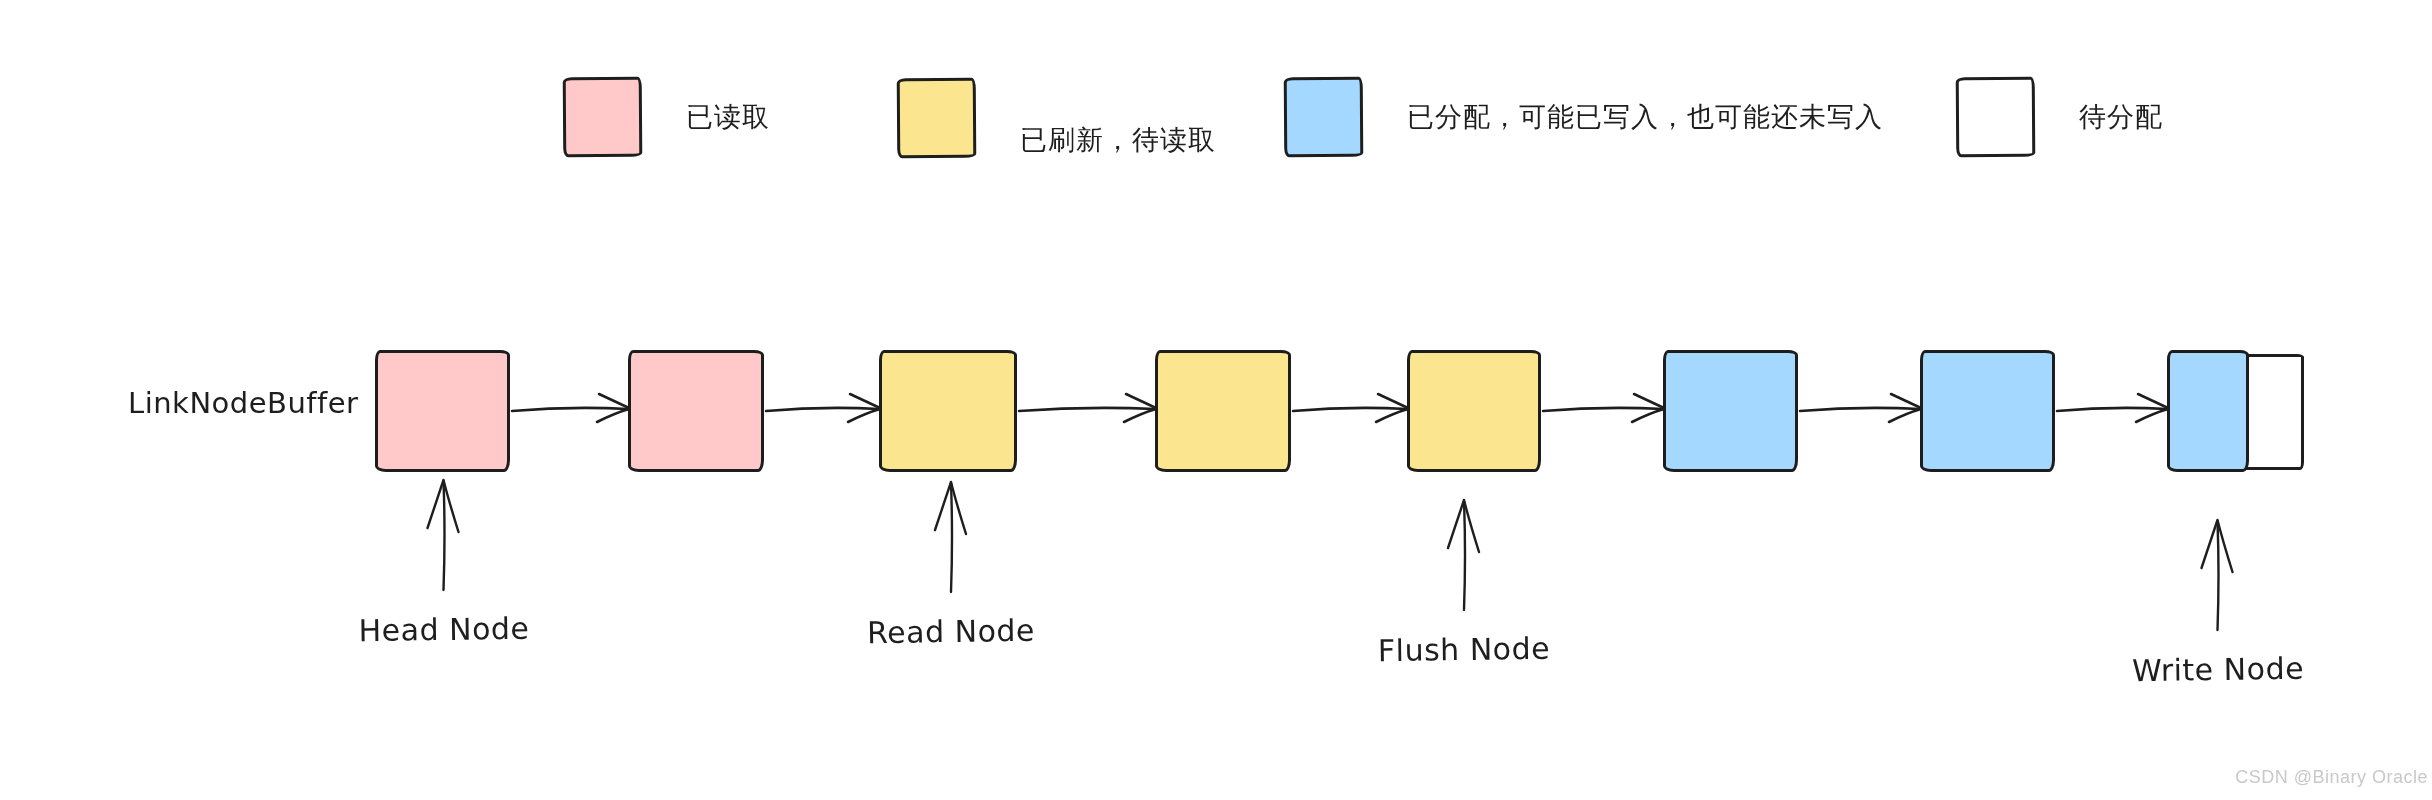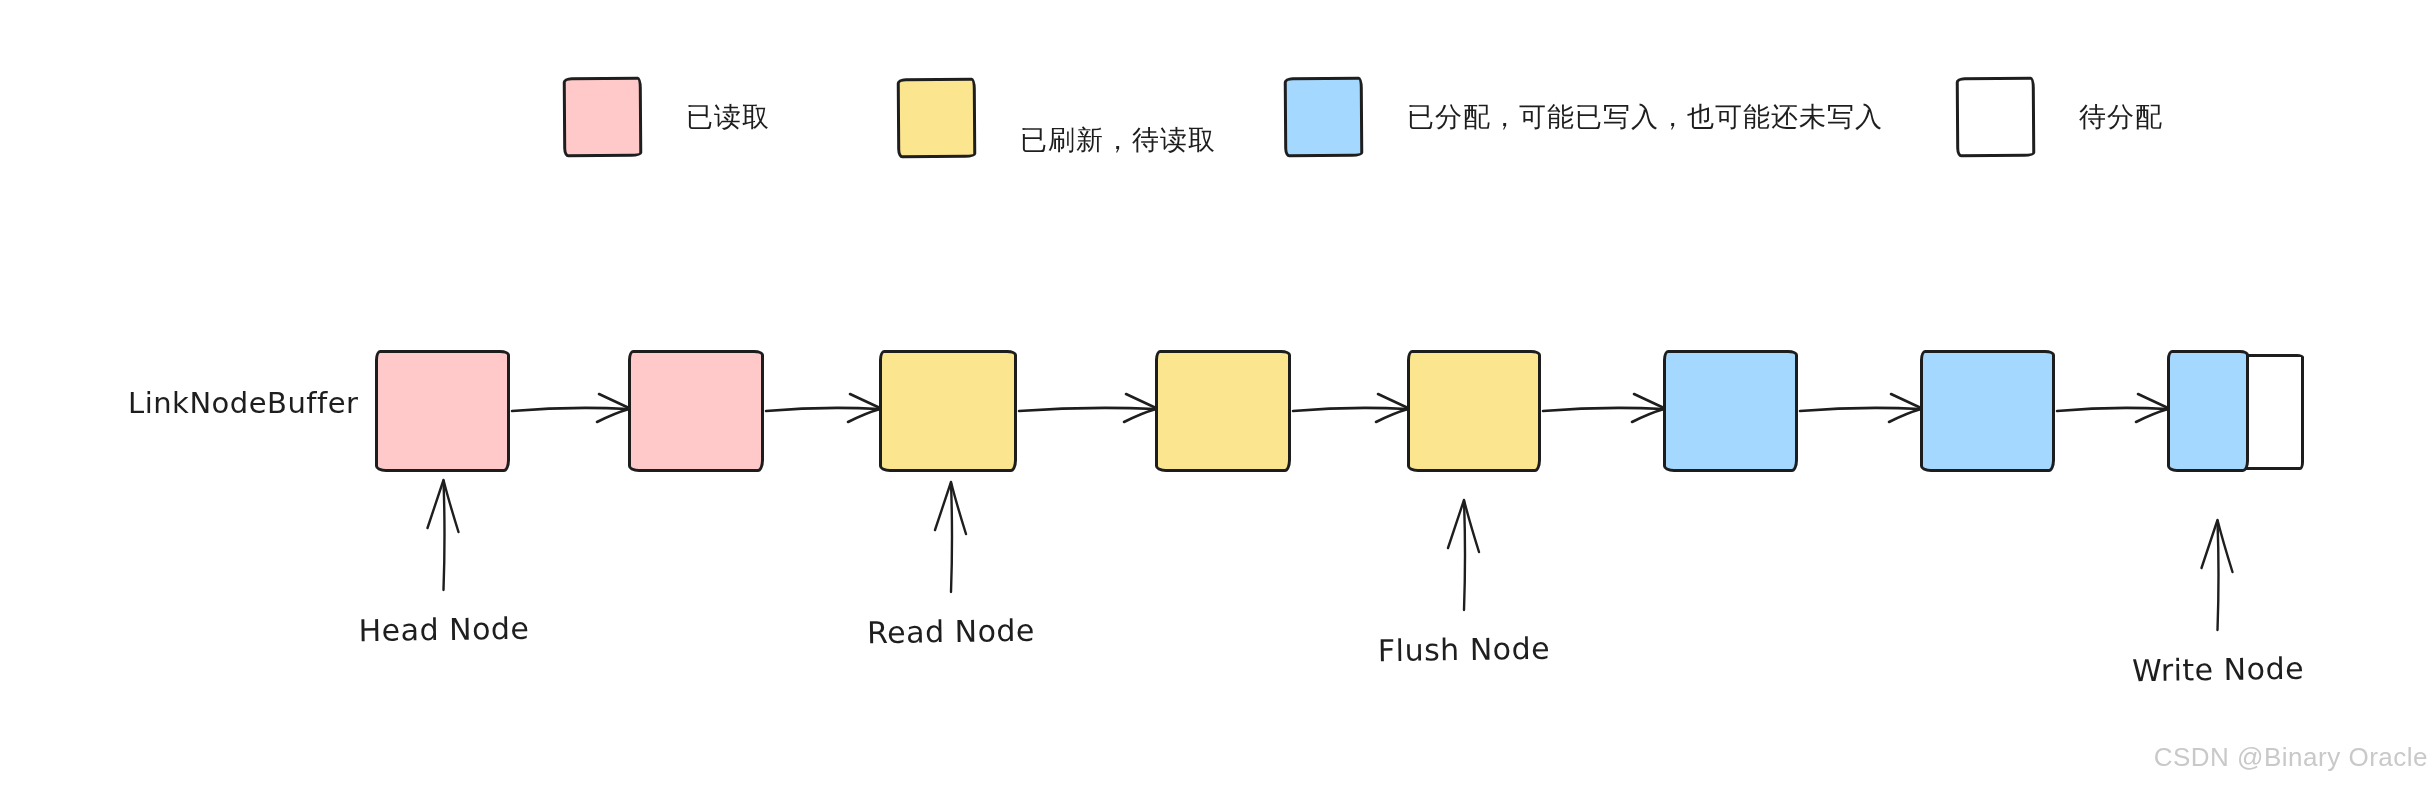--- a/index.html
+++ b/index.html
@@ -62,22 +62,22 @@
     letter-spacing: 0.5px;
   }
   #arrows {
     position: absolute;
     left: 0; top: 0;
     pointer-events: none;
   }
   
   .watermark {
     position: absolute;
-    top: 742px; right: 4px;
-    font-size: 26px;
+    top: 767px; right: 4px;
+    font-size: 18px;
     font-family: "Liberation Sans", sans-serif;
     letter-spacing: 0.5px;
   }
 </style>
 </head>
 <body>
 
 <div id="canvas">
   <div id="legend">
       <div class="legend-item" style="left: 563px;">

